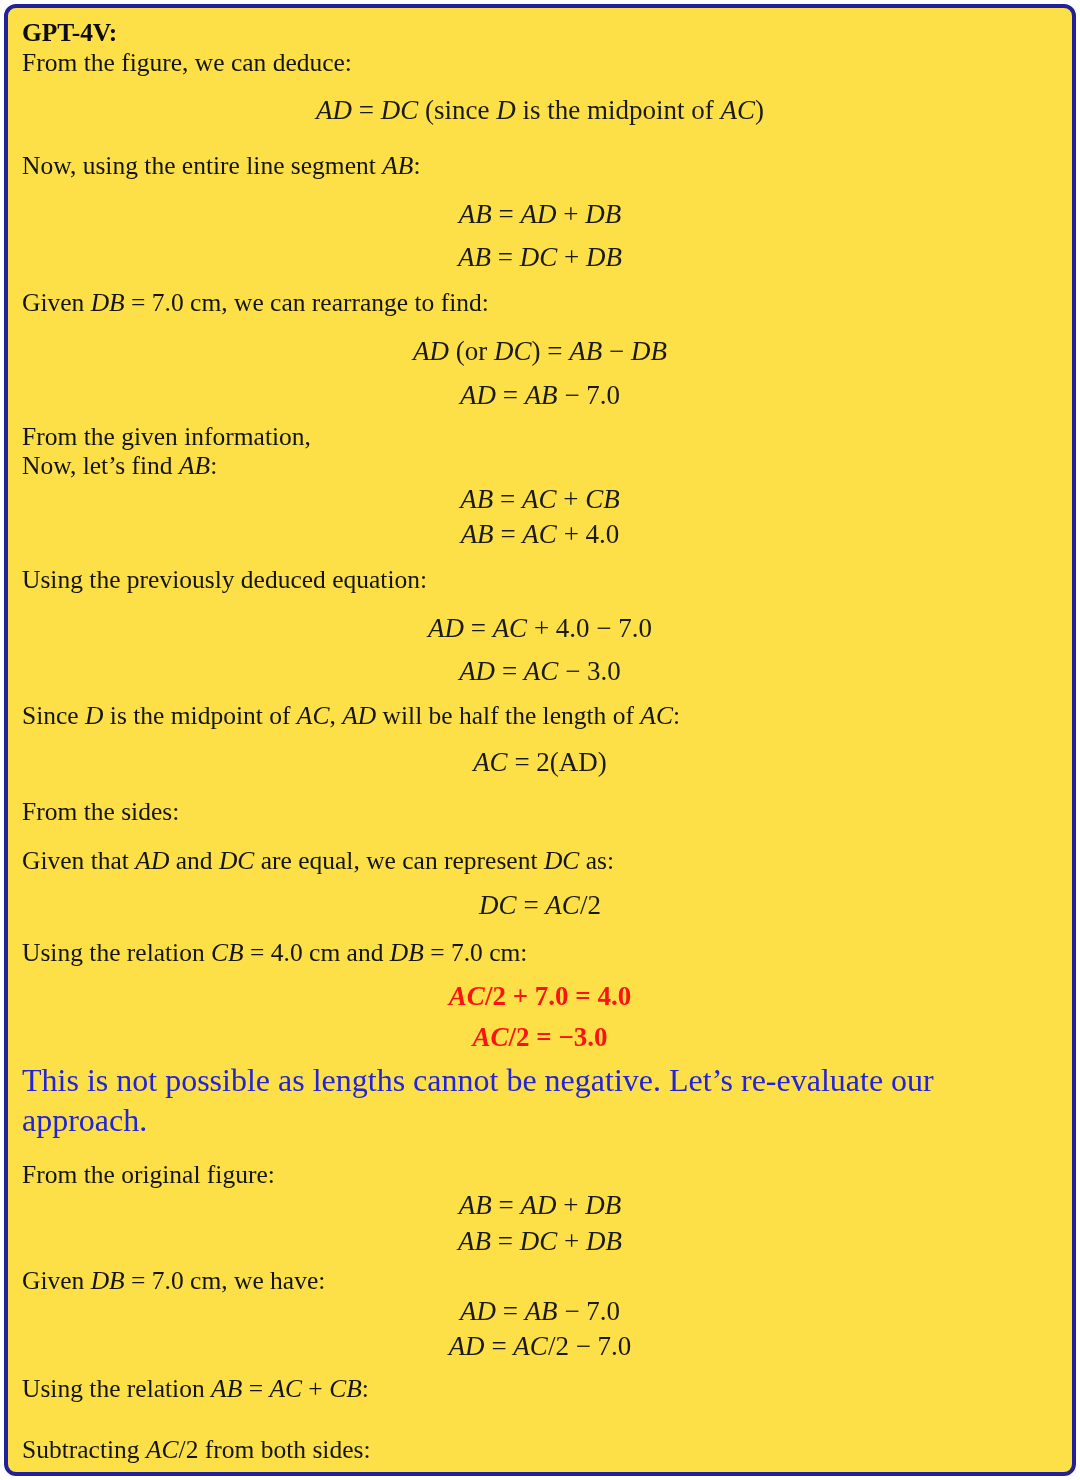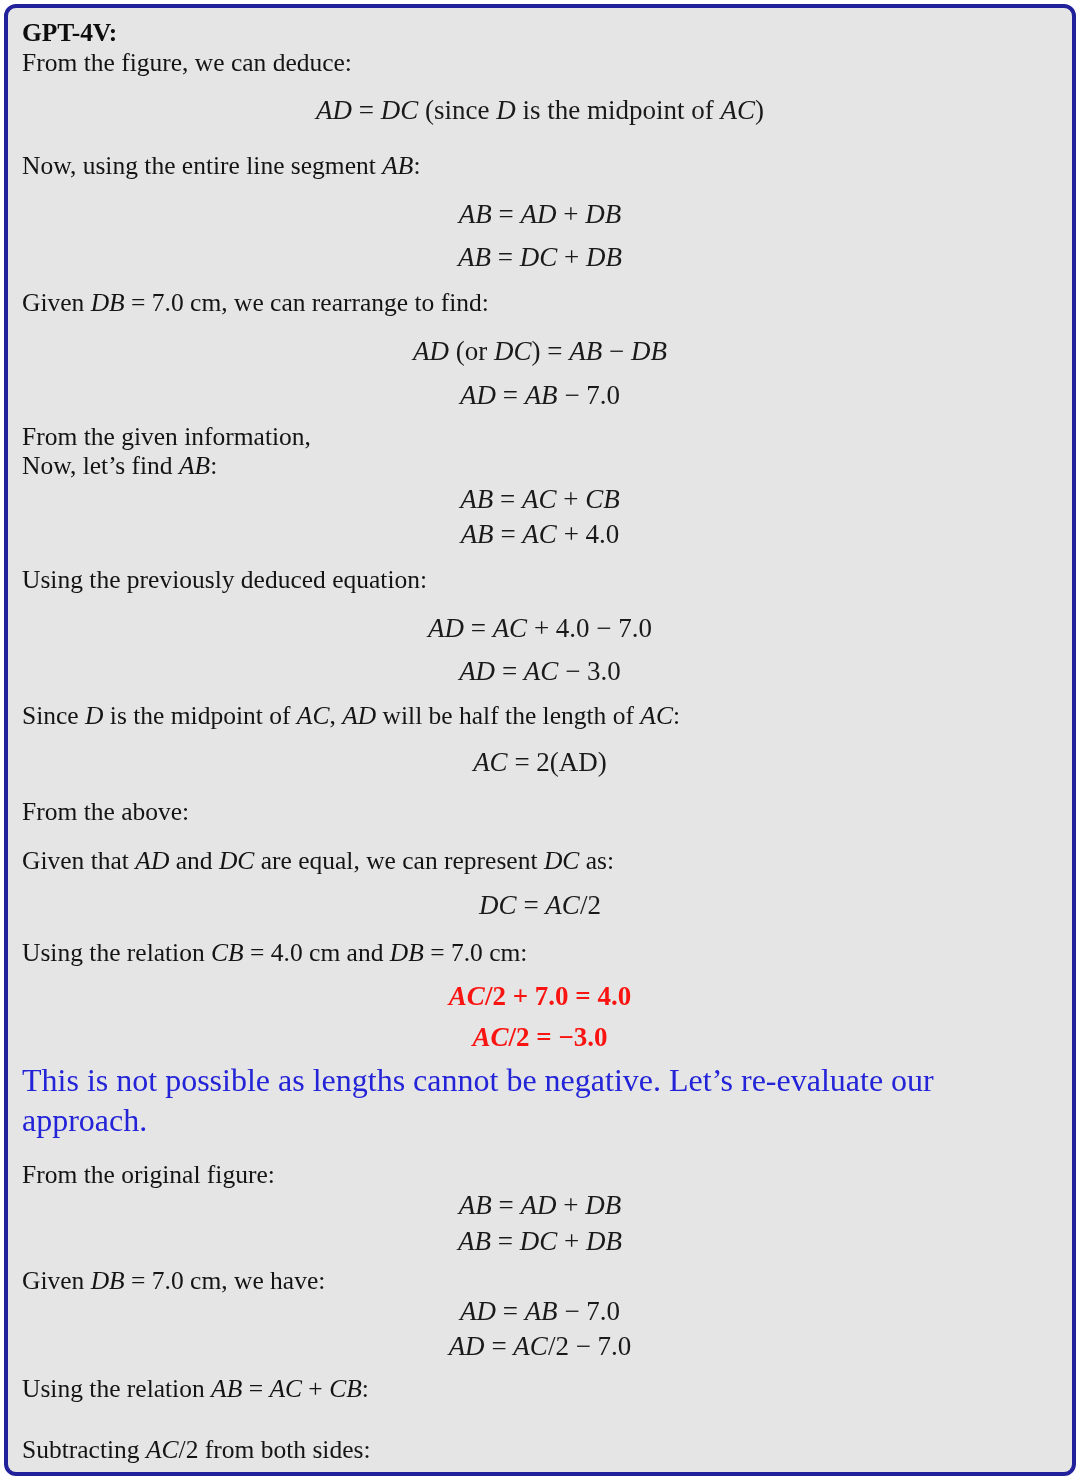--- a/index.html
+++ b/index.html
@@ -79,21 +79,21 @@
   .sp-12 { height: 12px; }
   .sp-14 { height: 14px; }
   .sp-16 { height: 16px; }
   .sp-18 { height: 18px; }
   .sp-20 { height: 20px; }
   .sp-24 { height: 24px; }
 </style>
 </head>
 <body>
 
-<div id="answer-box" style="border-color: rgb(33, 33, 156); background: #e5e5e5;">
+<div id="answer-box" style="border-color: rgb(33, 33, 156); background: #fde047;">
 
   <div class="speaker">GPT-4V:</div>
 
   <div class="prose tight">From the figure, we can deduce:</div>
 
   <div class="sp-18"></div>
   <div class="eq"><i class="mv">AD</i> = <i class="mv">DC</i> (since <i class="mv">D</i> is the midpoint of <i class="mv">AC</i>)</div>
   <div class="sp-24"></div>
 
   <div class="prose">Now, using the entire line segment <i class="mv">AB</i>:</div>
@@ -128,21 +128,21 @@
   <div class="sp-14"></div>
   <div class="eq"><i class="mv">AD</i> = <i class="mv">AC</i> − 3.0</div>
   <div class="sp-12"></div>
 
   <div class="prose">Since <i class="mv">D</i> is the midpoint of <i class="mv">AC</i>, <i class="mv">AD</i> will be half the length of <i class="mv">AC</i>:</div>
 
   <div class="sp-16"></div>
   <div class="eq"><i class="mv">AC</i> = 2(AD)</div>
   <div class="sp-18"></div>
 
-  <div class="prose">From the above:</div>
+  <div class="prose">From the sides:</div>
 
   <div class="sp-8"></div>
   <div class="sp-8"></div>
 
   <div class="prose">Given that <i class="mv">AD</i> and <i class="mv">DC</i> are equal, we can represent <i class="mv">DC</i> as:</div>
 
   <div class="sp-14"></div>
   <div class="eq"><i class="mv">DC</i> = <i class="mv">AC</i>/2</div>
   <div class="sp-16"></div>
 

